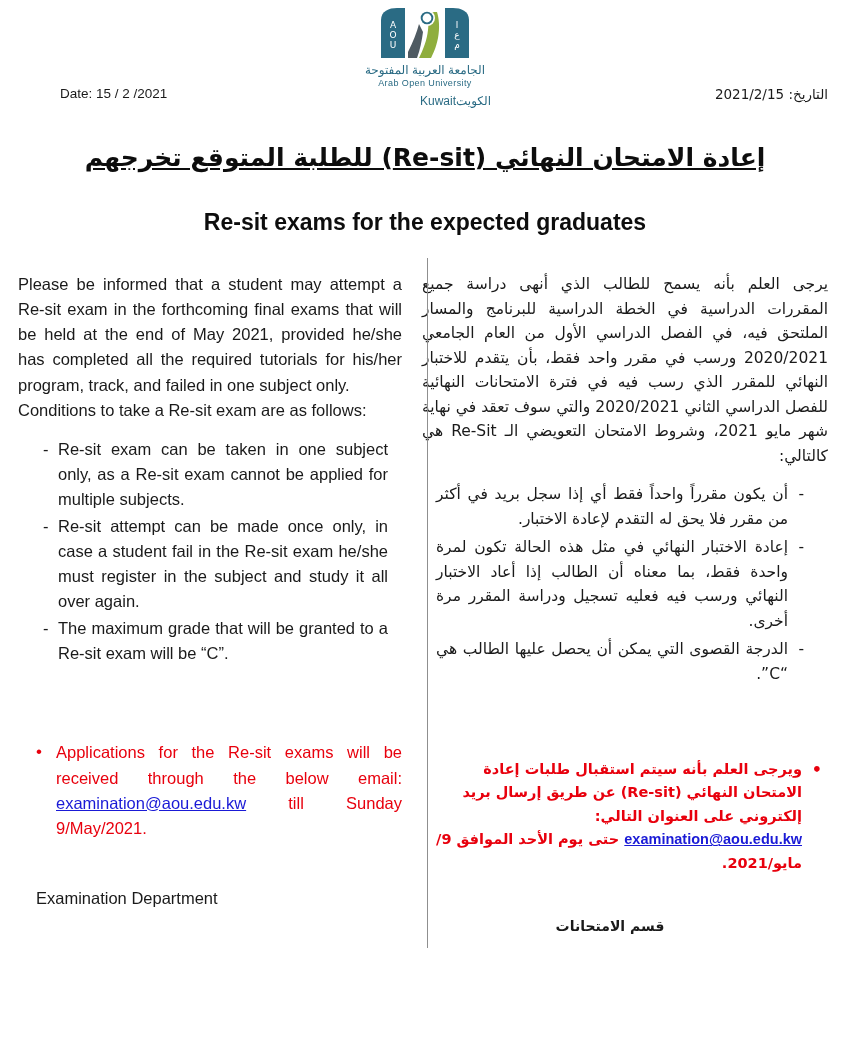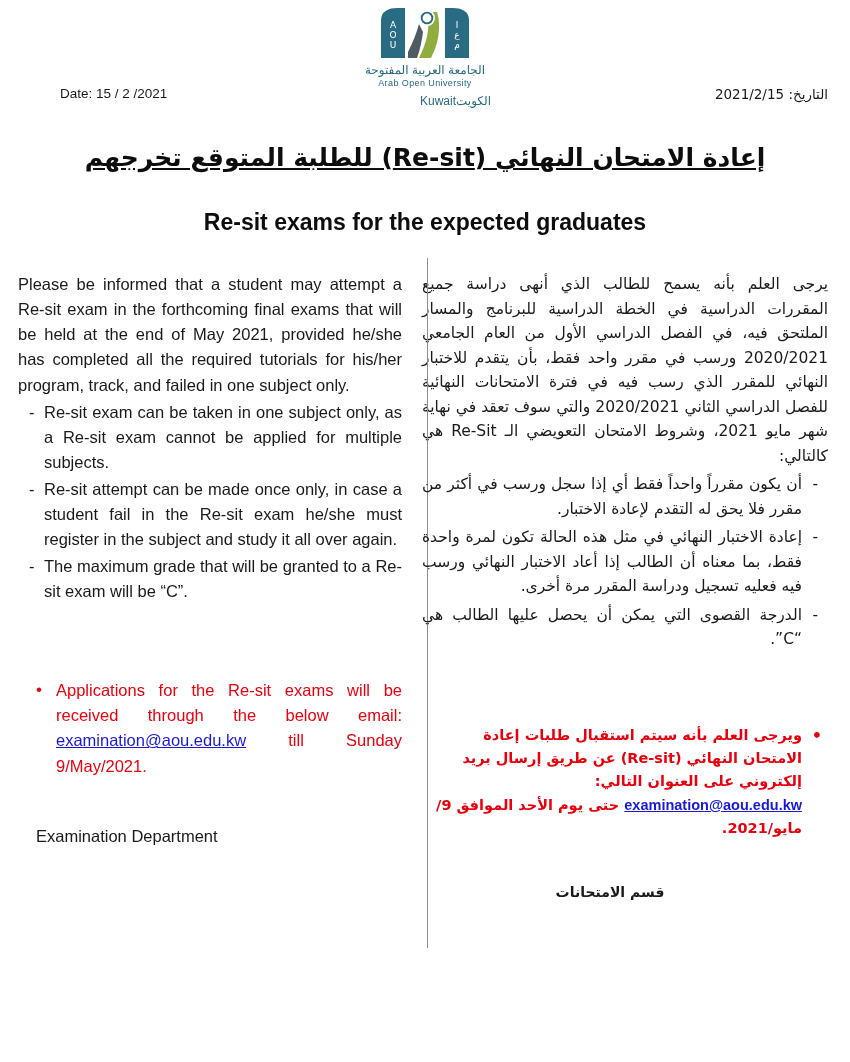--- a/index.html
+++ b/index.html
@@ -129,21 +129,21 @@
     font-size: 15.5px;
     line-height: 1.58;
     text-align: justify;
   }
 
   .col-en p { margin: 0; }
   .col-ar p { margin: 0; }
 
   .dash-list {
     list-style: none;
-    margin: 0;
+    margin: 14px;
     padding: 0;
   }
   .dash-list li {
     position: relative;
     padding-left: 26px;
     text-align: justify;
     margin-top: 2px;
   }
   .dash-list li::before {
     content: "-";
@@ -260,39 +260,40 @@
 </div>
 
 <div class="title-ar">إعادة الامتحان النهائي (Re-sit) للطلبة المتوقع تخرجهم</div>
 <div class="title-en">Re-sit exams for the expected graduates</div>
 
 <div class="body-cols">
   <div class="divider"></div>
 
   <div class="col-en">
     <p>Please be informed that a student may attempt a Re-sit exam in the forthcoming final exams that will be held at the end of May 2021, provided he/she has completed all the required tutorials for his/her program, track, and failed in one subject only.</p>
+    <p>Conditions to take a Re-sit exam are as follows:</p>
     <ul class="dash-list">
       <li>Re-sit exam can be taken in one subject only, as a Re-sit exam cannot be applied for multiple subjects.</li>
       <li>Re-sit attempt can be made once only, in case a student fail in the Re-sit exam he/she must register in the subject and study it all over again.</li>
       <li>The maximum grade that will be granted to a Re-sit exam will be “C”.</li>
     </ul>
 
     <div class="notice-en">
       <span>Applications for the Re-sit exams will be received through the below email:</span>
       <a class="email" href="#">examination@aou.edu.kw</a>
       <span>till Sunday 9/May/2021.</span>
     </div>
 
     <div class="sign-en">Examination Department</div>
   </div>
 
   <div class="col-ar">
     <p>يرجى العلم بأنه يسمح للطالب الذي أنهى دراسة جميع المقررات الدراسية في الخطة الدراسية للبرنامج والمسار الملتحق فيه، في الفصل الدراسي الأول من العام الجامعي 2020/2021 ورسب في مقرر واحد فقط، بأن يتقدم للاختبار النهائي للمقرر الذي رسب فيه في فترة الامتحانات النهائية للفصل الدراسي الثاني 2020/2021 والتي سوف تعقد في نهاية شهر مايو 2021، وشروط الامتحان التعويضي الـ Re-Sit هي كالتالي:</p>
     <ul class="dash-list">
-      <li>أن يكون مقرراً واحداً فقط أي إذا سجل ورسب في أكثر من مقرر فلا يحق له التقدم لإعادة الاختبار.</li>
+      <li>أن يكون مقرراً واحداً فقط أي إذا سجل بريد في أكثر من مقرر فلا يحق له التقدم لإعادة الاختبار.</li>
       <li>إعادة الاختبار النهائي في مثل هذه الحالة تكون لمرة واحدة فقط، بما معناه أن الطالب إذا أعاد الاختبار النهائي ورسب فيه فعليه تسجيل ودراسة المقرر مرة أخرى.</li>
       <li>الدرجة القصوى التي يمكن أن يحصل عليها الطالب هي “C”.</li>
     </ul>
 
     <div class="notice-ar">
       <span>ويرجى العلم بأنه سيتم استقبال طلبات إعادة الامتحان النهائي (Re-sit) عن طريق إرسال بريد إلكتروني على العنوان التالي:</span>
       <a class="email" href="#">examination@aou.edu.kw</a>
       <span>حتى يوم الأحد الموافق 9/مايو/2021.</span>
     </div>
 

